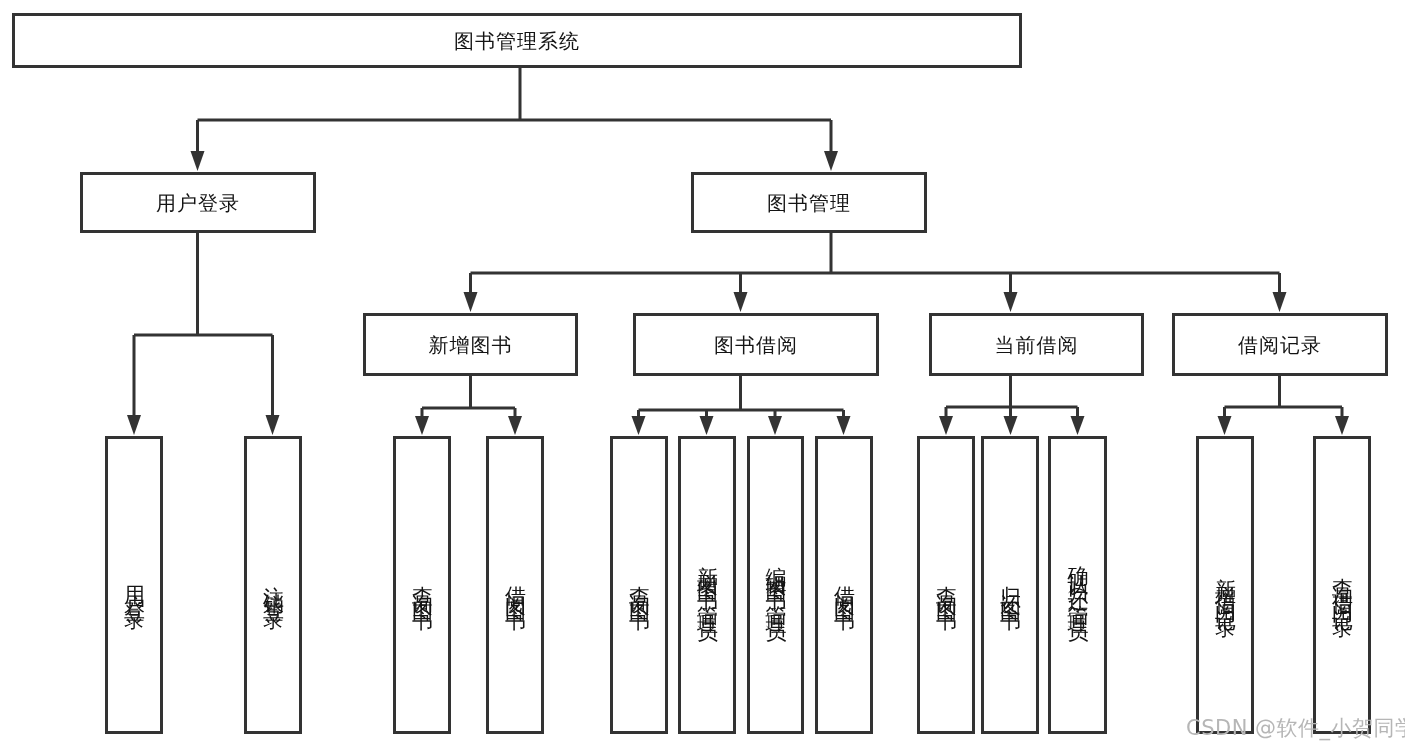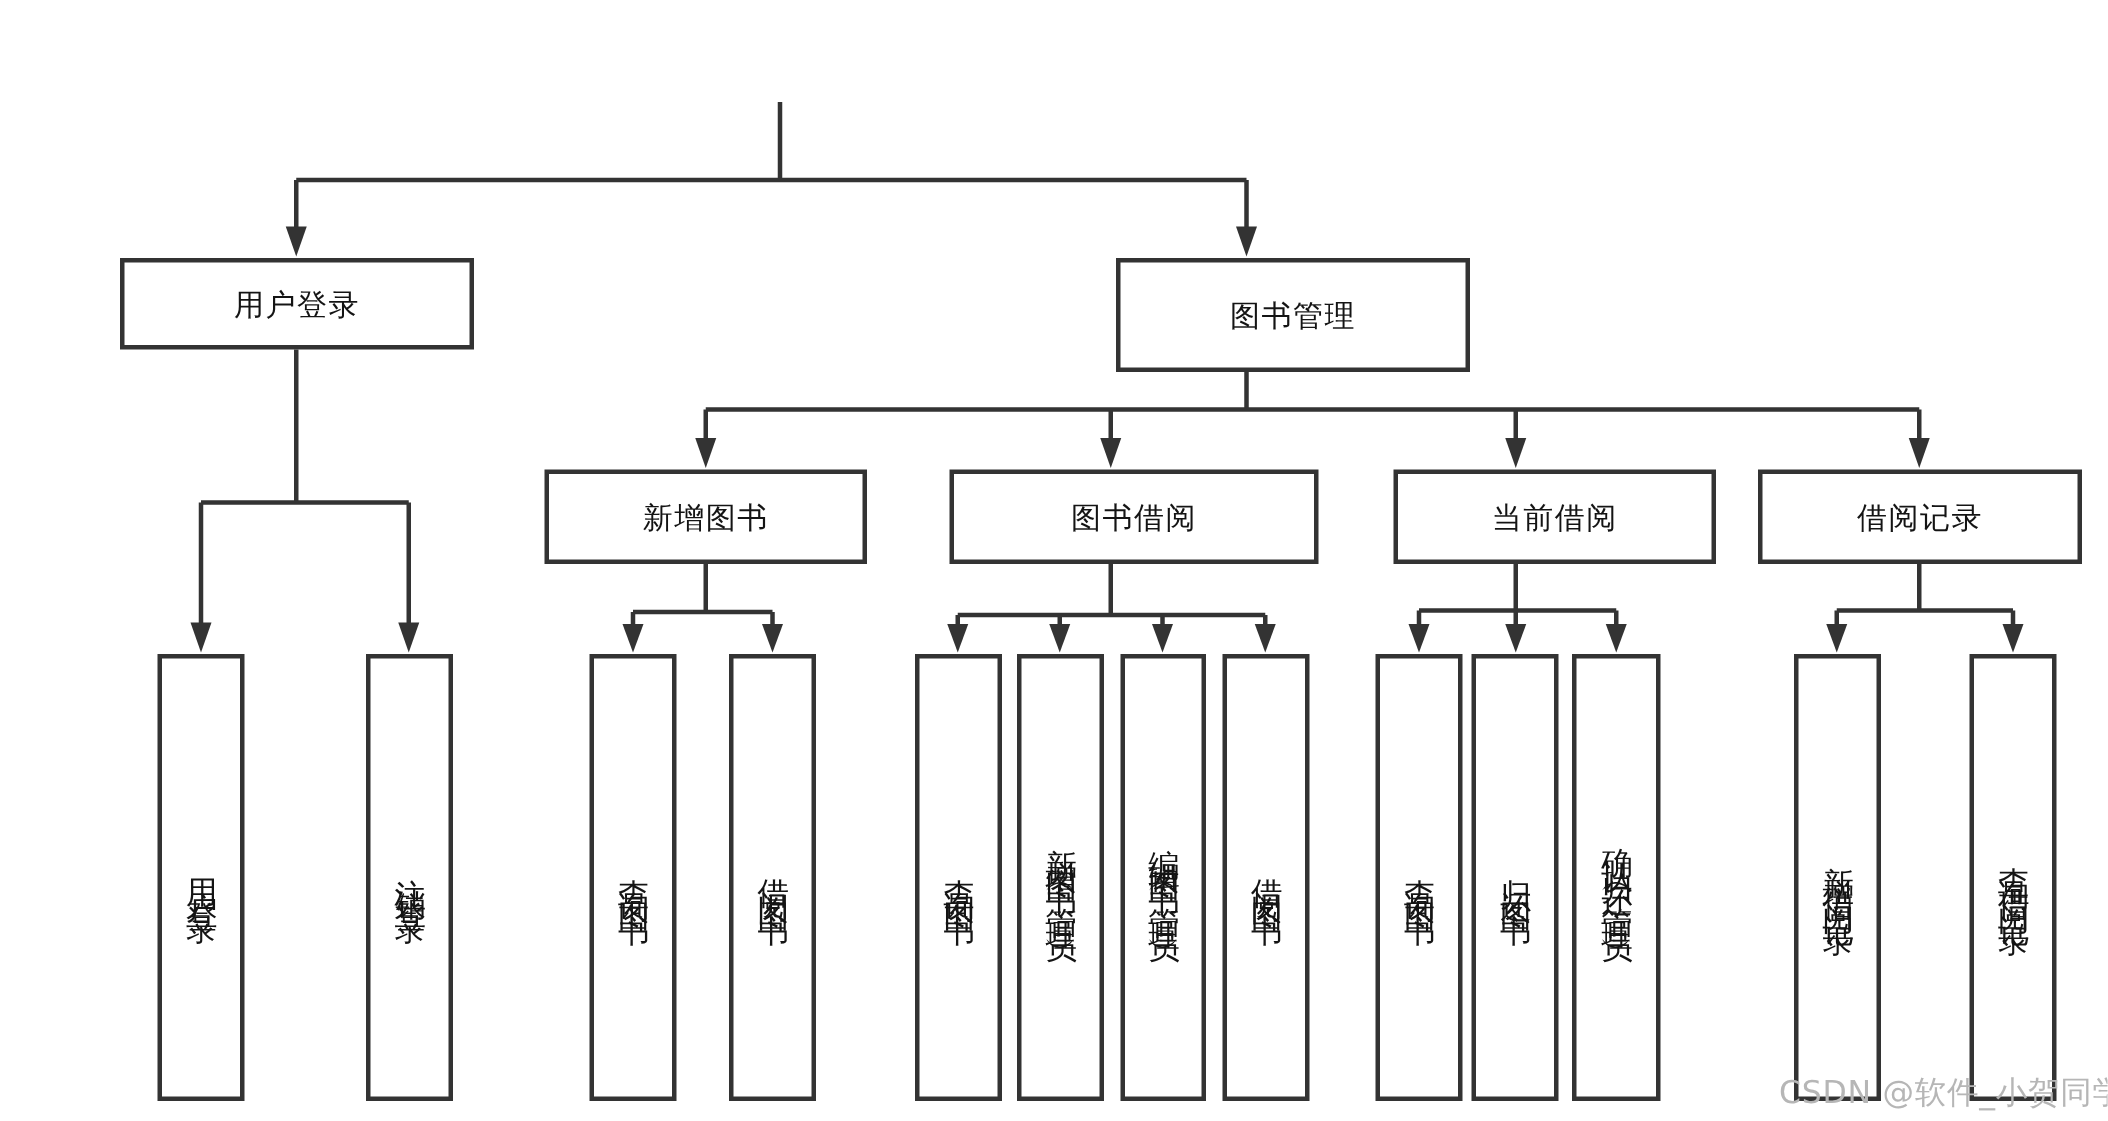--- a/index.html
+++ b/index.html
@@ -105,25 +105,28 @@
     <path d="M1010.5 376 V407 M946 407 H1077.5 M946 407 V420 M1010.5 407 V420 M1077.5 407 V420"></path>
     <polygon points="939,416 953,416 946,435"></polygon>
     <polygon points="1003.5,416 1017.5,416 1010.5,435"></polygon>
     <polygon points="1070.5,416 1084.5,416 1077.5,435"></polygon>
 
     <path d="M1279.5 376 V407 M1224.5 407 H1342 M1224.5 407 V420 M1342 407 V420"></path>
     <polygon points="1217.5,416 1231.5,416 1224.5,435"></polygon>
     <polygon points="1335,416 1349,416 1342,435"></polygon>
   </svg>
 
+  <div class="node h" style="left:12px;top:13px;width:1010px;height:55px">
+    <span>图书管理系统</span>
+  </div>
 
   <div class="node h" style="left:80px;top:172px;width:236px;height:61px">
     <span>用户登录</span>
   </div>
-  <div class="node h" style="left:744px;top:172px;width:236px;height:76px">
+  <div class="node h" style="left:691px;top:172px;width:236px;height:61px">
     <span>图书管理</span>
   </div>
 
   <div class="node h" style="left:363px;top:313px;width:215px;height:63px">
     <span>新增图书</span>
   </div>
   <div class="node h" style="left:633px;top:313px;width:246px;height:63px">
     <span>图书借阅</span>
   </div>
   <div class="node h" style="left:929px;top:313px;width:215px;height:63px">

